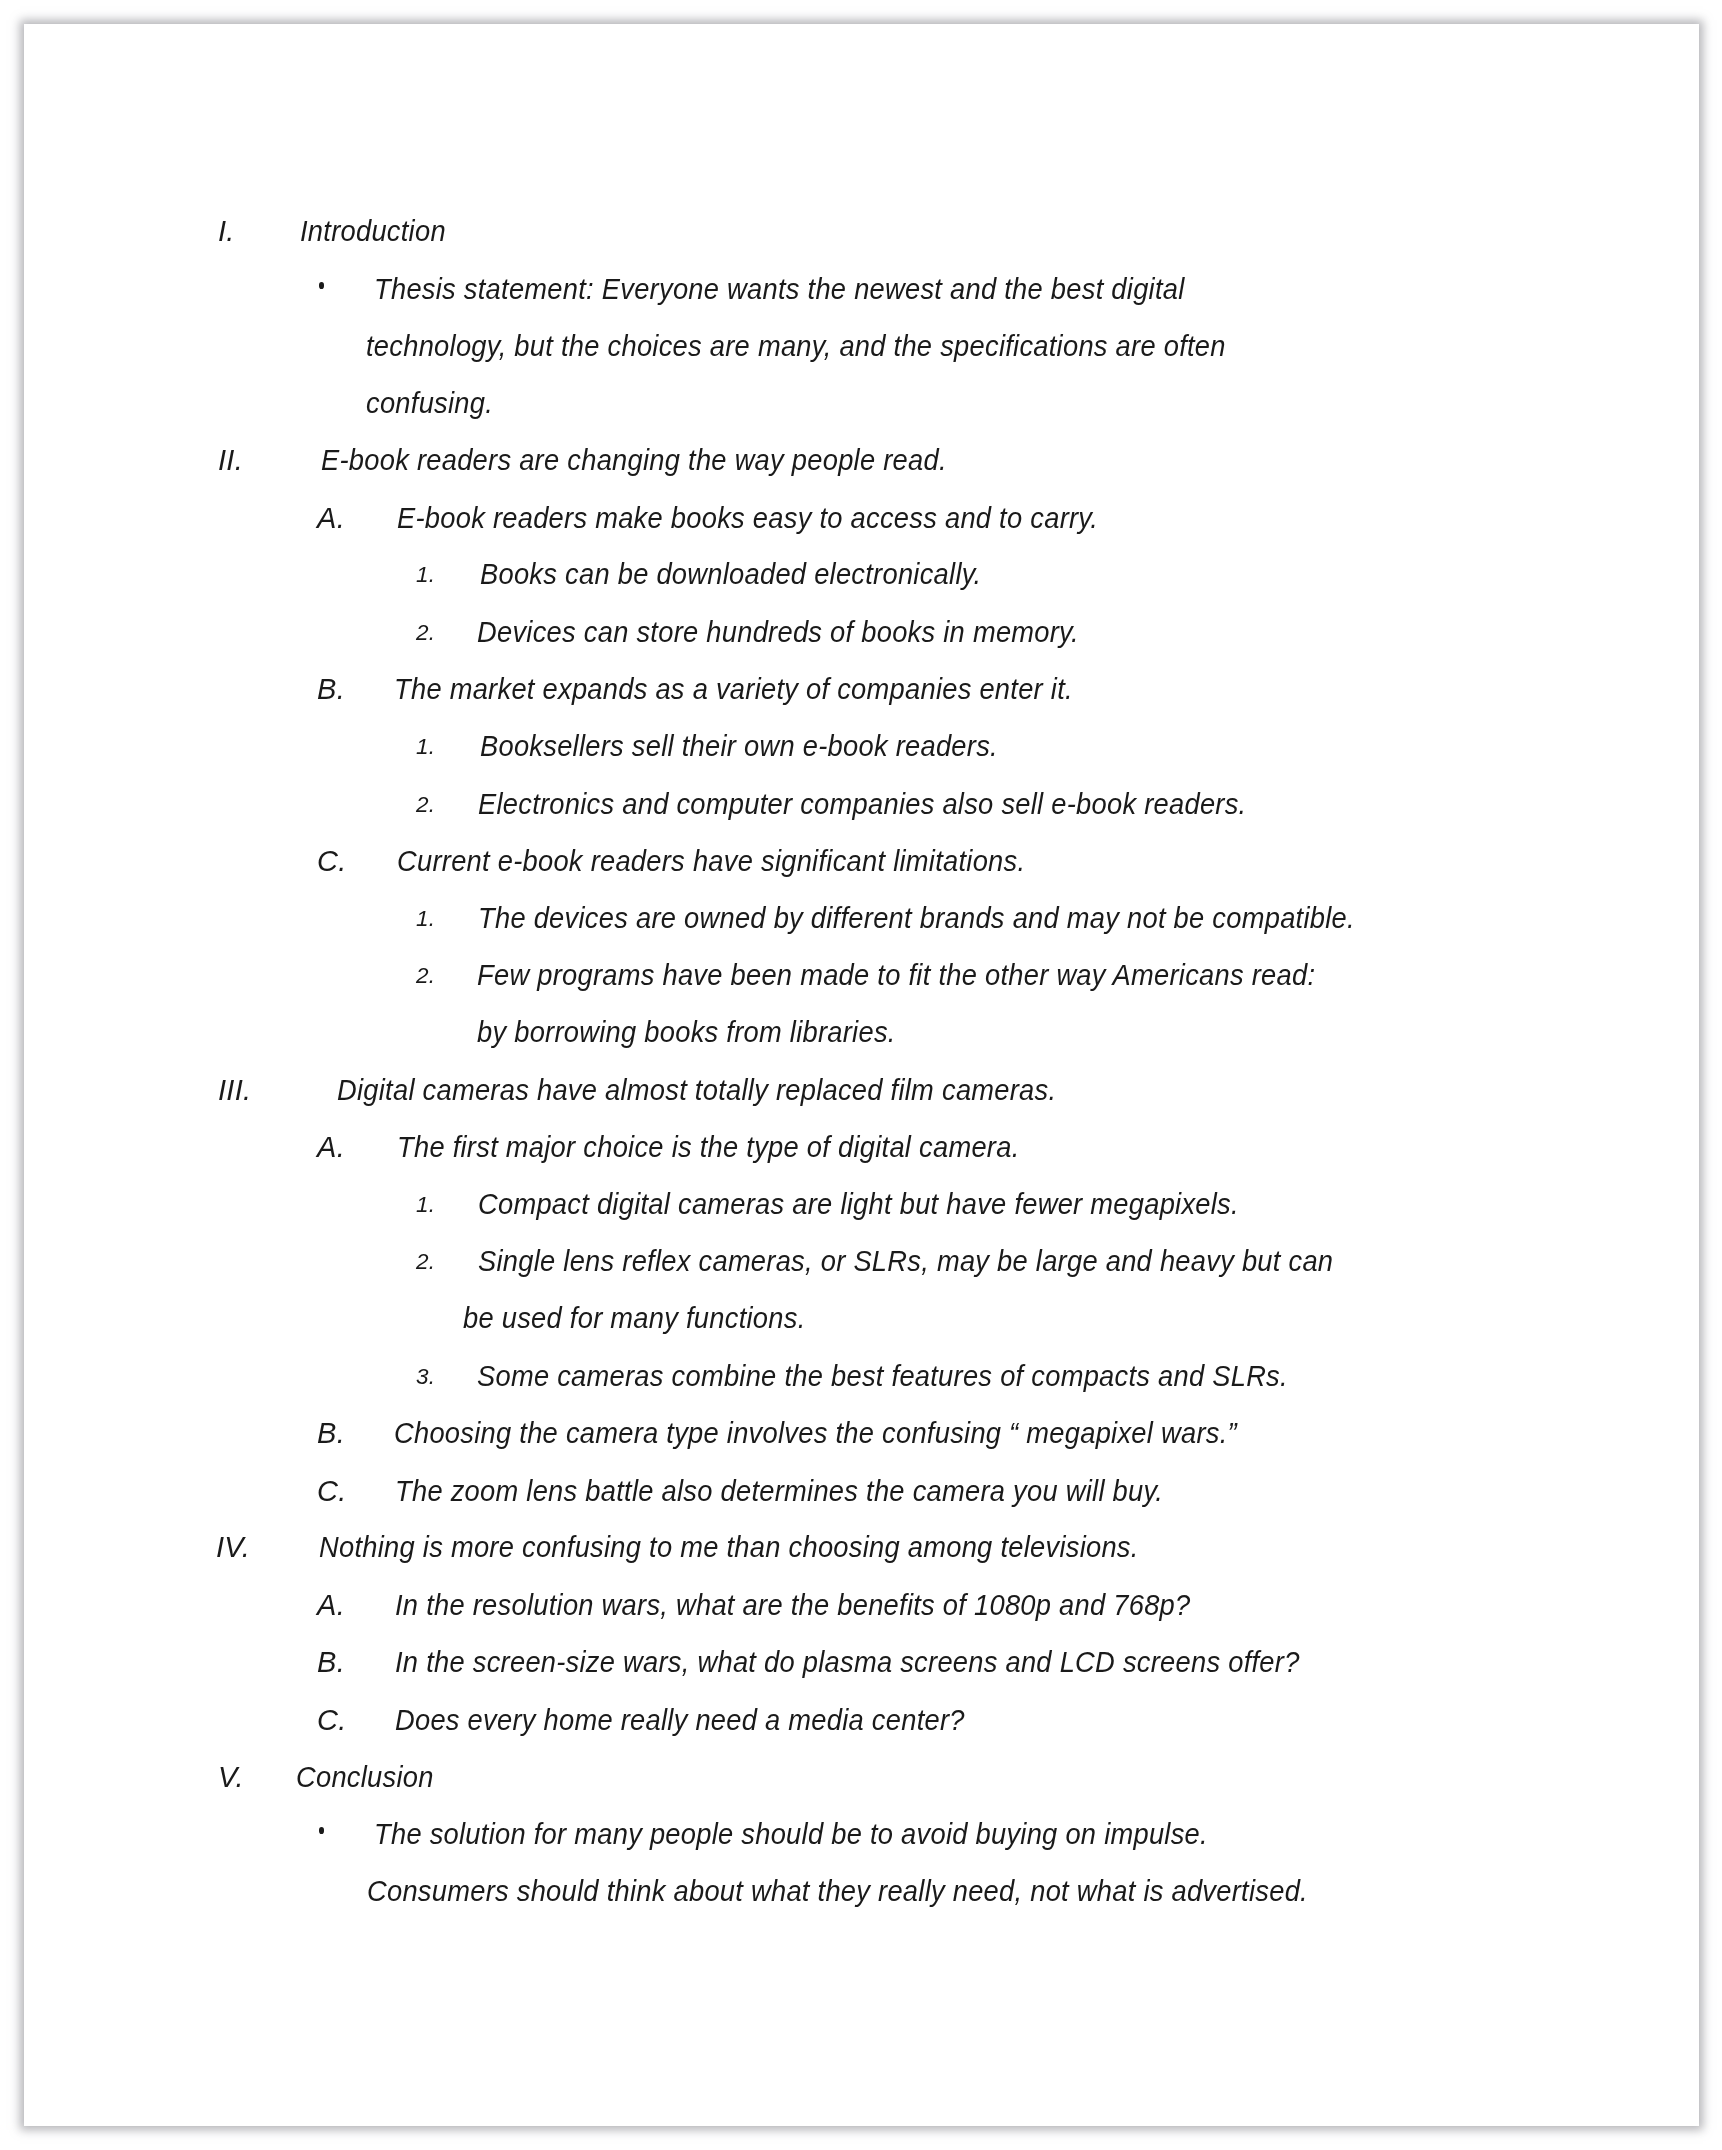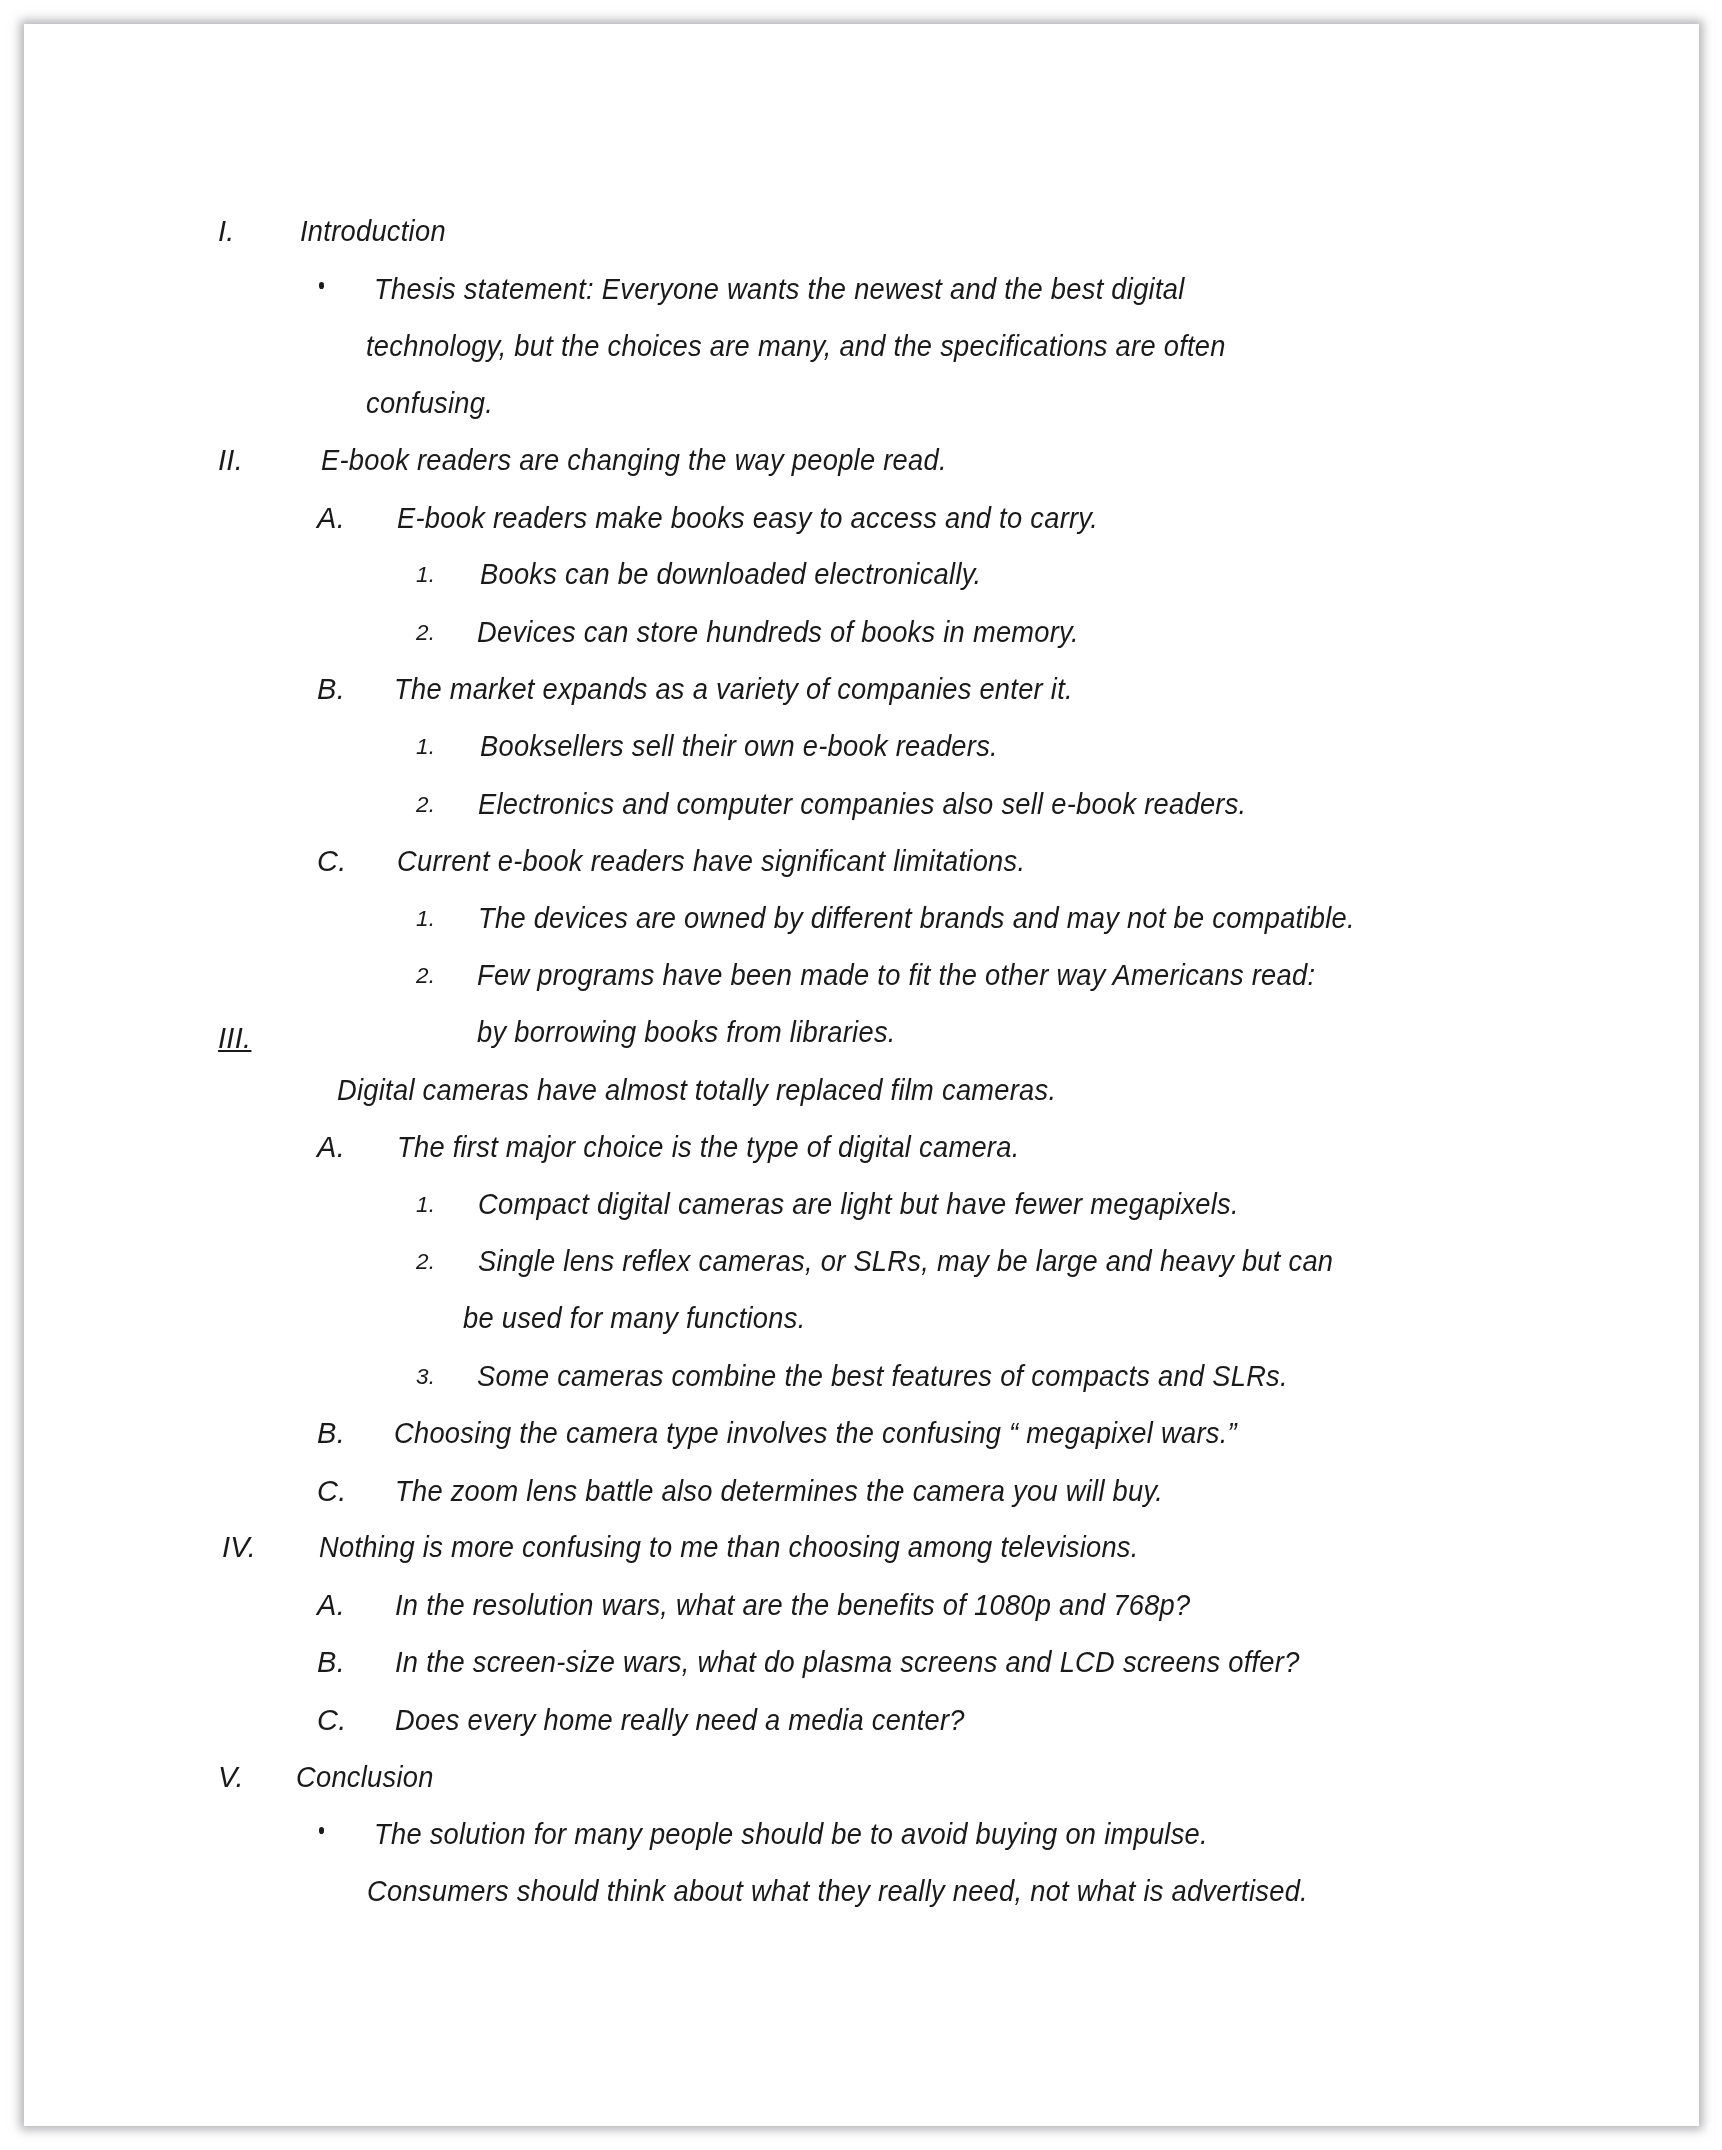--- a/index.html
+++ b/index.html
@@ -87,39 +87,39 @@
     <span class="line" style="left:454px;top:766px;">Electronics and computer companies also sell e-book readers.</span>
 
     <span class="label" style="left:293px;top:823px;">C.</span>
     <span class="line" style="left:373px;top:823px;">Current e-book readers have significant limitations.</span>
     <span class="label num" style="left:392px;top:884px;">1.</span>
     <span class="line" style="left:454px;top:880px;">The devices are owned by different brands and may not be compatible.</span>
     <span class="label num" style="left:392px;top:941px;">2.</span>
     <span class="line" style="left:453px;top:937px;">Few programs have been made to fit the other way Americans read:</span>
     <span class="line" style="left:453px;top:994px;">by borrowing books from libraries.</span>
 
-    <span class="label roman" style="left:194px;top:1000px;text-decoration:underline;">III.</span>
+    <span class="label roman" style="left:194px;top:1052px;">III.</span>
     <span class="line" style="left:313px;top:1052px;">Digital cameras have almost totally replaced film cameras.</span>
 
     <span class="label" style="left:293px;top:1109px;">A.</span>
     <span class="line" style="left:373px;top:1109px;">The first major choice is the type of digital camera.</span>
     <span class="label num" style="left:392px;top:1170px;">1.</span>
     <span class="line" style="left:454px;top:1166px;">Compact digital cameras are light but have fewer megapixels.</span>
     <span class="label num" style="left:392px;top:1227px;">2.</span>
     <span class="line" style="left:454px;top:1223px;">Single lens reflex cameras, or SLRs, may be large and heavy but can</span>
     <span class="line" style="left:439px;top:1280px;">be used for many functions.</span>
     <span class="label num" style="left:392px;top:1342px;">3.</span>
     <span class="line" style="left:453px;top:1338px;">Some cameras combine the best features of compacts and SLRs.</span>
 
     <span class="label" style="left:293px;top:1395px;">B.</span>
     <span class="line" style="left:370px;top:1395px;">Choosing the camera type involves the confusing “ megapixel wars.”</span>
     <span class="label" style="left:293px;top:1453px;">C.</span>
     <span class="line" style="left:371px;top:1453px;">The zoom lens battle also determines the camera you will buy.</span>
 
-    <span class="label roman" style="left:198px;top:1509px;">IV.</span>
+    <span class="label roman" style="left:192px;top:1509px;">IV.</span>
     <span class="line" style="left:295px;top:1509px;">Nothing is more confusing to me than choosing among televisions.</span>
     <span class="label" style="left:293px;top:1567px;">A.</span>
     <span class="line" style="left:371px;top:1567px;">In the resolution wars, what are the benefits of 1080p and 768p?</span>
     <span class="label" style="left:293px;top:1624px;">B.</span>
     <span class="line" style="left:371px;top:1624px;">In the screen-size wars, what do plasma screens and LCD screens offer?</span>
     <span class="label" style="left:293px;top:1682px;">C.</span>
     <span class="line" style="left:371px;top:1682px;">Does every home really need a media center?</span>
 
     <span class="label roman" style="left:194px;top:1739px;">V.</span>
     <span class="line" style="left:272px;top:1739px;">Conclusion</span>

